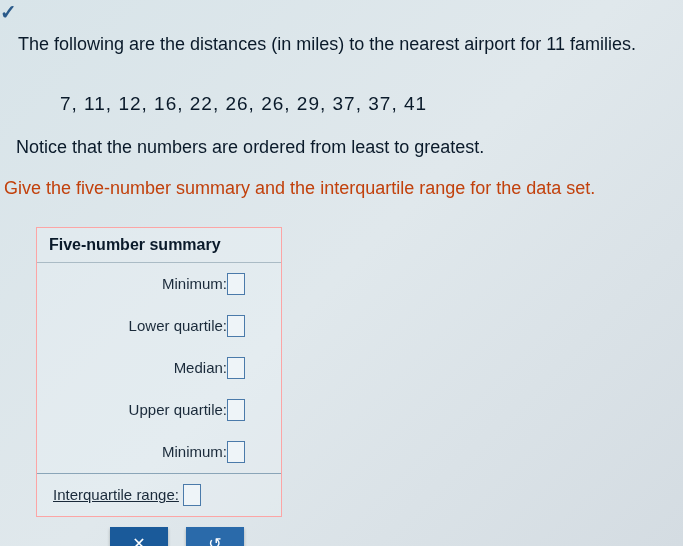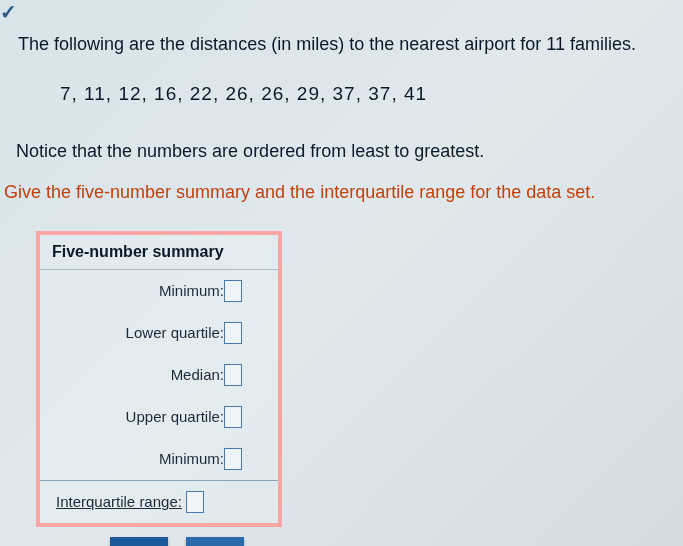--- a/index.html
+++ b/index.html
@@ -25,45 +25,45 @@
       font-weight: bold;
     }
     .content {
       padding: 30px 0 0 0;
     }
     .question-text {
       font-size: 18px;
       color: #0a1a2a;
       padding: 0 18px;
       line-height: 1.6;
-      margin-bottom: 24px;
+      margin-bottom: 34px;
     }
     .data-values {
       font-size: 19px;
       color: #0a1a2a;
       padding-left: 60px;
-      margin-bottom: 36px;
+      margin-bottom: 22px;
       letter-spacing: 1px;
     }
     .notice-text {
       font-size: 18px;
       color: #0a1a2a;
       padding: 0 16px;
       margin-bottom: 20px;
     }
     .instruction-text {
       font-size: 18px;
       color: #c2410c;
       padding: 0 4px;
       margin-bottom: 28px;
     }
     .summary-box {
       margin-left: 36px;
       width: 246px;
-      border: 4px solid #fca5a5;
+      border: 1px solid #fca5a5;
       background: rgba(240, 245, 248, 0.3);
     }
     .summary-header {
       padding: 8px 12px;
       border-bottom: 1px solid #aabbc5;
       font-size: 16px;
       font-weight: bold;
       color: #0a1a2a;
     }
     .summary-row {

